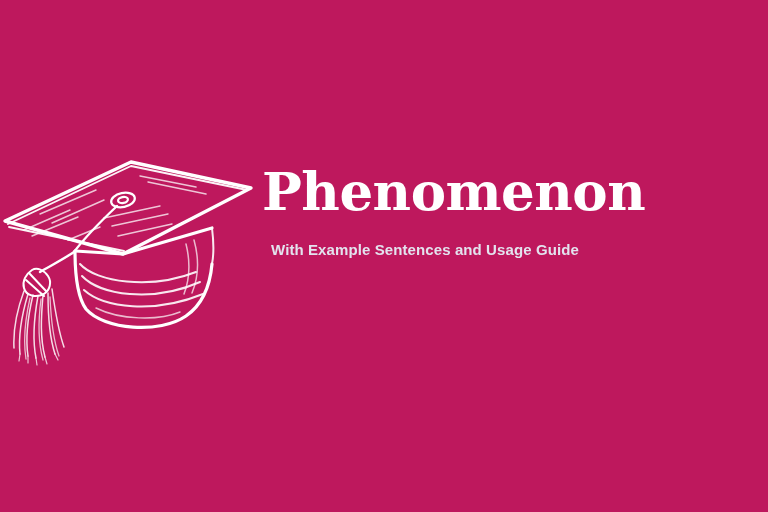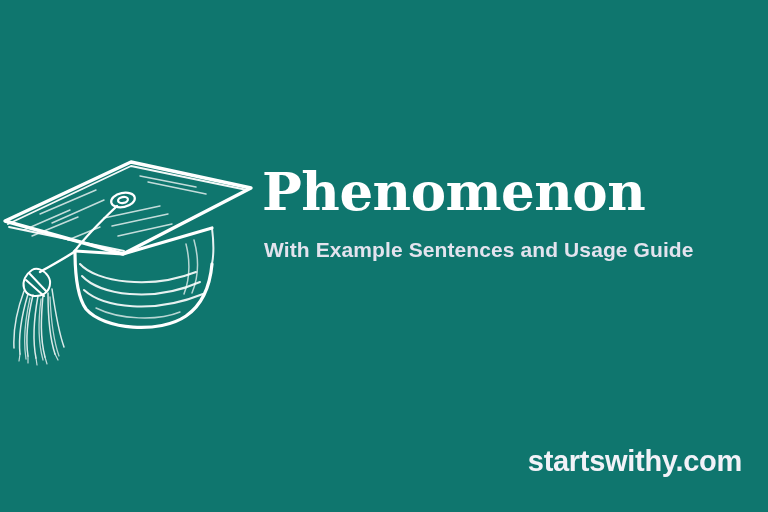--- a/index.html
+++ b/index.html
@@ -7,21 +7,21 @@
     padding: 0;
     background: #353450;
   }
   body {
     font-family: "Liberation Sans", sans-serif;
   }
   #card {
     position: relative;
     width: 768px;
     height: 512px;
-    background: #0f766e;
+    background: #be185d;
     overflow: hidden;
   }
 
   
   #cap-illustration {
     position: absolute;
     left: 0px;
     top: 148px;
     width: 262px;
     height: 224px;
@@ -58,26 +58,26 @@
     line-height: 58px;
     letter-spacing: -0.8px;
     color: #e6e6ef;
     white-space: nowrap;
     margin: 6px 0 0 0;
   }
 
   #subtitle {
     font-family: "Liberation Sans", sans-serif;
     font-weight: 700;
-    font-size: 21px;
+    font-size: 15px;
     line-height: 20px;
     letter-spacing: 0.1px;
     color: #e3e3ee;
     white-space: nowrap;
-    margin: 18px 0 0 2px;
+    margin: 18px 0 0 9px;
   }
 
   
   #brand {
     position: absolute;
     right: 26px;
     bottom: 34px;
     font-family: "Liberation Sans", sans-serif;
     font-weight: 700;
     font-size: 29px;
@@ -170,15 +170,14 @@
         <path d="M55 206 L58 212"></path>
       </g>
     </svg>
   </div>
 
   <div id="headline-block">
     <div id="word-title">Phenomenon</div>
     <div id="subtitle">With Example Sentences and Usage Guide</div>
   </div>
 
-  <div id="brand">startswithy.com</div>
 
 </div>
 
 </body></html>

